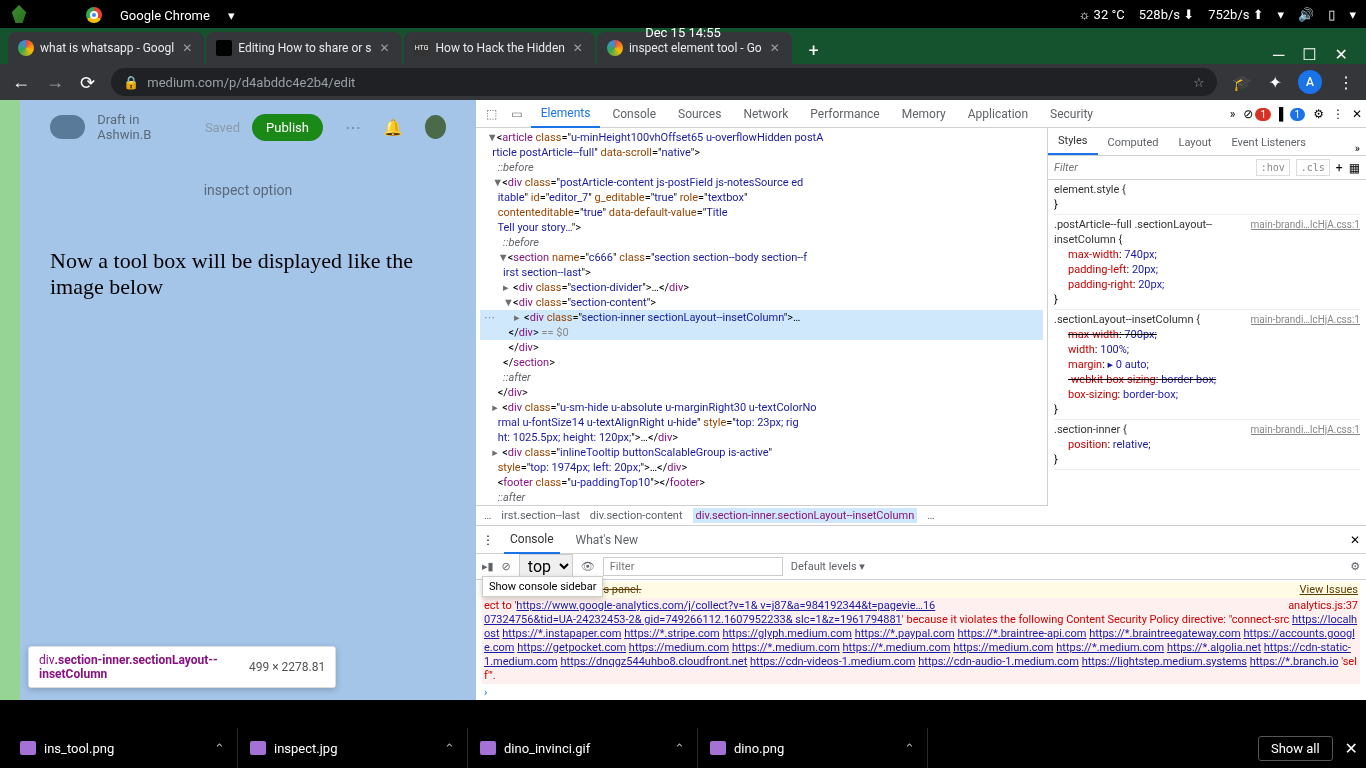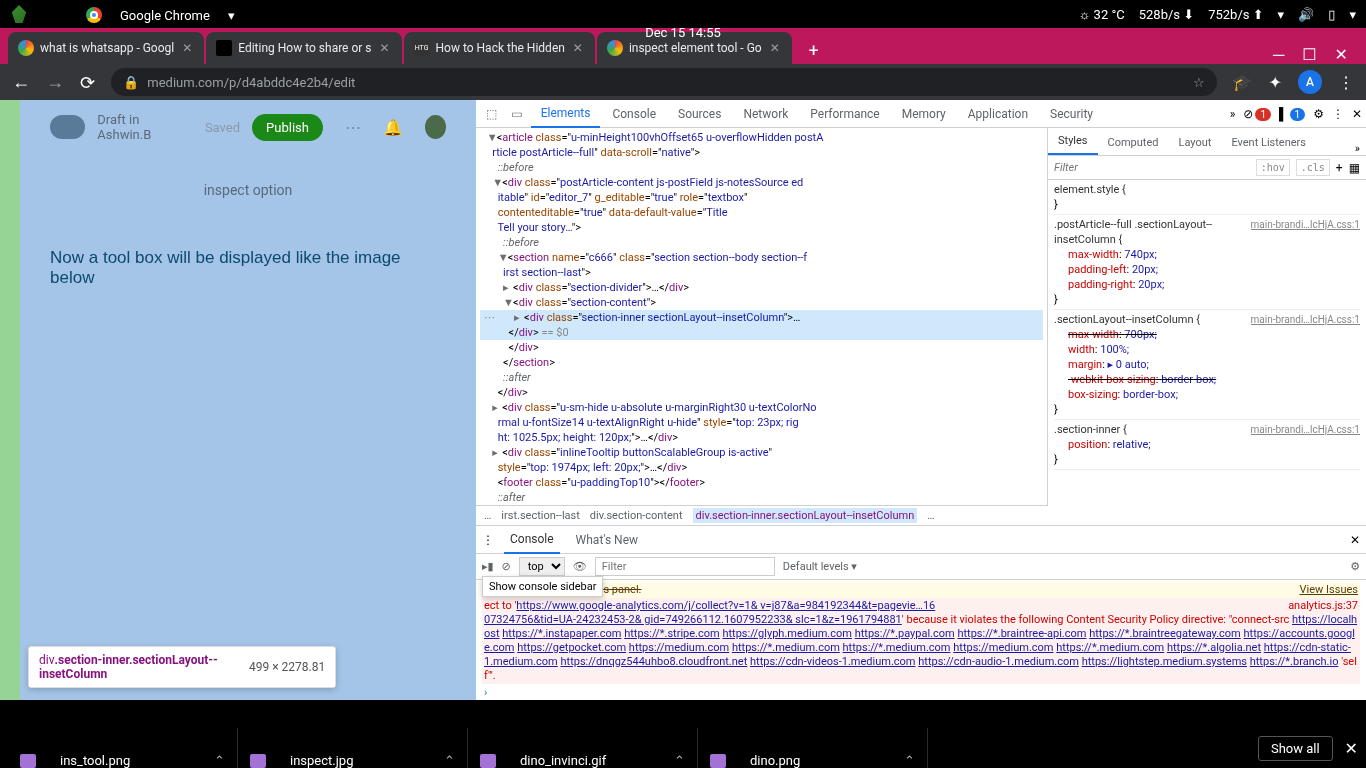--- a/index.html
+++ b/index.html
@@ -8,21 +8,21 @@
 
 .sysbar { height: 28px; background: #000; display: flex; align-items: center; color: #fff; font-size: 13px; padding: 0 10px; }
 .sysbar-left { display: flex; align-items: flex-end; gap: 18px; }
 .sysbar-center { position: absolute; left: 50%; transform: translateX(-50%); margin-top: 36px; }
 .sysbar-right { margin-left: auto; display: flex; align-items: center; gap: 14px; }
 .leaf-icon { width: 18px; height: 18px; background: linear-gradient(135deg, #3a8f2f, #2a6f1f); clip-path: polygon(50% 0, 90% 40%, 70% 100%, 30% 100%, 10% 40%); }
 .chrome-icon { width: 16px; height: 16px; border-radius: 50%; background: conic-gradient(#ea4335 0 120deg, #fbbc05 120deg 240deg, #34a853 240deg 360deg); position: relative; }
 .chrome-icon::after { content: ''; position: absolute; inset: 4px; border-radius: 50%; background: #4285f4; border: 2px solid #fff; }
 
 
-.tabbar { height: 36px; background: #be185d; display: flex; align-items: flex-end; padding: 0 8px; }
+.tabbar { height: 36px; background: #14532d; display: flex; align-items: flex-end; padding: 0 8px; }
 .tab { display: flex; align-items: center; height: 32px; padding: 0 10px; background: #35363a; border-radius: 8px 8px 0 0; margin-right: 2px; min-width: 0; max-width: 240px; font-size: 12px; color: #e8eaed; gap: 6px; }
 .tab.active { background: #35363a; }
 .tab-favicon { width: 16px; height: 16px; flex-shrink: 0; }
 .tab-close { width: 14px; height: 14px; display: flex; align-items: center; justify-content: center; color: #9aa0a6; cursor: pointer; }
 .tab-text { white-space: nowrap; overflow: hidden; text-overflow: ellipsis; flex: 1; }
 .newtab { width: 28px; height: 28px; display: flex; align-items: center; justify-content: center; color: #fff; font-size: 18px; margin-left: 6px; }
 .winctrl { margin-left: auto; display: flex; gap: 18px; color: #fff; padding-right: 10px; }
 
 
 .addrbar { height: 36px; background: #35363a; display: flex; align-items: center; padding: 0 12px; gap: 16px; }
@@ -36,21 +36,21 @@
 .content { height: 600px; display: flex; }
 .page-side { width: 476px; background: #a4c4e8; position: relative; border-left: 20px solid #96d496; }
 .page-inner { background: #a4c4e8; padding: 12px 30px; }
 .medium-header { display: flex; align-items: center; gap: 12px; margin-bottom: 40px; }
 .medium-logo { width: 40px; height: 24px; background: #5a7a9a; border-radius: 12px; }
 .draft-text { color: #5a6a7a; font-size: 13px; }
 .saved-text { color: #8a9aaa; font-size: 13px; margin-left: 8px; }
 .publish-btn { background: #1a8917; color: #fff; border: none; padding: 6px 14px; border-radius: 14px; font-size: 13px; margin-left: auto; }
 .header-icon { color: #7a8a9a; margin-left: 10px; }
 .inspect-label { text-align: center; color: #5a6a7a; font-size: 14px; margin: 20px 0 50px; }
-.article-text { color: #0c4a6e; font-size: 17px; font-family: Liberation Sans, sans-serif; }
+.article-text { color: #000000; font-size: 22px; font-family: Liberation Serif, serif; }
 
 .tooltip-box { position: absolute; bottom: 12px; left: 8px; background: #fff; border: 1px solid #ddd; border-radius: 3px; padding: 6px 10px; box-shadow: 0 2px 6px rgba(0,0,0,0.2); display: flex; align-items: center; gap: 30px; }
 .tooltip-sel { color: #1a73e8; font-size: 12px; max-width: 180px; }
 .tooltip-sel span { color: #881280; }
 .tooltip-dims { color: #545454; font-size: 12px; }
 
 
 .devtools { flex: 1; background: #fff; display: flex; flex-direction: column; font-size: 12px; }
 .dt-tabs { height: 28px; border-bottom: 1px solid #d0d0d0; display: flex; align-items: center; padding: 0 4px; gap: 2px; }
 .dt-tab-icon { padding: 0 6px; color: #5f6368; cursor: pointer; }
@@ -90,32 +90,32 @@
 .prop .pname { color: #c80000; }
 .prop .pval { color: #1a1aa6; }
 .prop.strike { text-decoration: line-through; }
 
 
 .console-wrap { border-top: 1px solid #d0d0d0; position: relative; }
 .console-tabs { height: 28px; border-bottom: 1px solid #d0d0d0; display: flex; align-items: center; padding: 0 6px; gap: 10px; }
 .console-tab { font-size: 12px; color: #5f6368; padding: 6px 6px; }
 .console-tab.active { color: #333; border-bottom: 2px solid #1a73e8; }
 .console-tools { height: 26px; border-bottom: 1px solid #d0d0d0; display: flex; align-items: center; padding: 0 6px; gap: 8px; font-size: 11px; color: #5f6368; }
-.console-tools select { font-size: 11px; border: 1px solid #ccc; padding: 1px 4px; }
+.console-tools select { font-size: 16px; border: 1px solid #ccc; padding: 1px 4px; }
 .console-tools input { font-size: 11px; border: 1px solid #ccc; padding: 2px 6px; width: 180px; }
 .sidebar-tip { position: absolute; top: 50px; left: 6px; background: #fff; border: 1px solid #ccc; padding: 3px 6px; font-size: 11px; box-shadow: 0 2px 6px rgba(0,0,0,0.2); }
 .console-body { padding: 2px 6px; font-family: Menlo, monospace; font-size: 11px; line-height: 14px; max-height: 120px; overflow: hidden; }
 .console-warn { background: #fffbe5; color: #5c3c00; padding: 1px 2px; }
 .console-err { background: #fff0f0; color: #c00; padding: 1px 2px; word-break: break-all; }
 .console-err a { color: #1a1aa6; text-decoration: underline; }
 .console-prompt { color: #1a73e8; padding: 2px; }
 
 
 .taskbar { height: 40px; background: #000; display: flex; align-items: center; padding: 0 8px; gap: 0; position: absolute; bottom: 0; left: 0; right: 0; }
-.task-item { display: flex; align-items: flex-end; gap: 24px; padding: 0 12px; height: 100%; color: #fff; font-size: 13px; border-right: 1px solid #2a2a2a; min-width: 230px; }
+.task-item { display: flex; align-items: center; gap: 8px; padding: 0 12px; height: 100%; color: #fff; font-size: 13px; border-right: 1px solid #2a2a2a; min-width: 230px; }
 .task-img-icon { width: 16px; height: 14px; background: #a472d4; border-radius: 2px; }
 .task-chev { margin-left: auto; color: #aaa; }
 .showall { margin-left: auto; display: flex; align-items: center; gap: 12px; }
 .showall-btn { border: 1px solid #555; color: #fff; background: transparent; padding: 4px 12px; border-radius: 3px; font-size: 13px; }
 </style>
 </head>
 <body>
 
 <div class="sysbar">
   <div class="sysbar-left">

